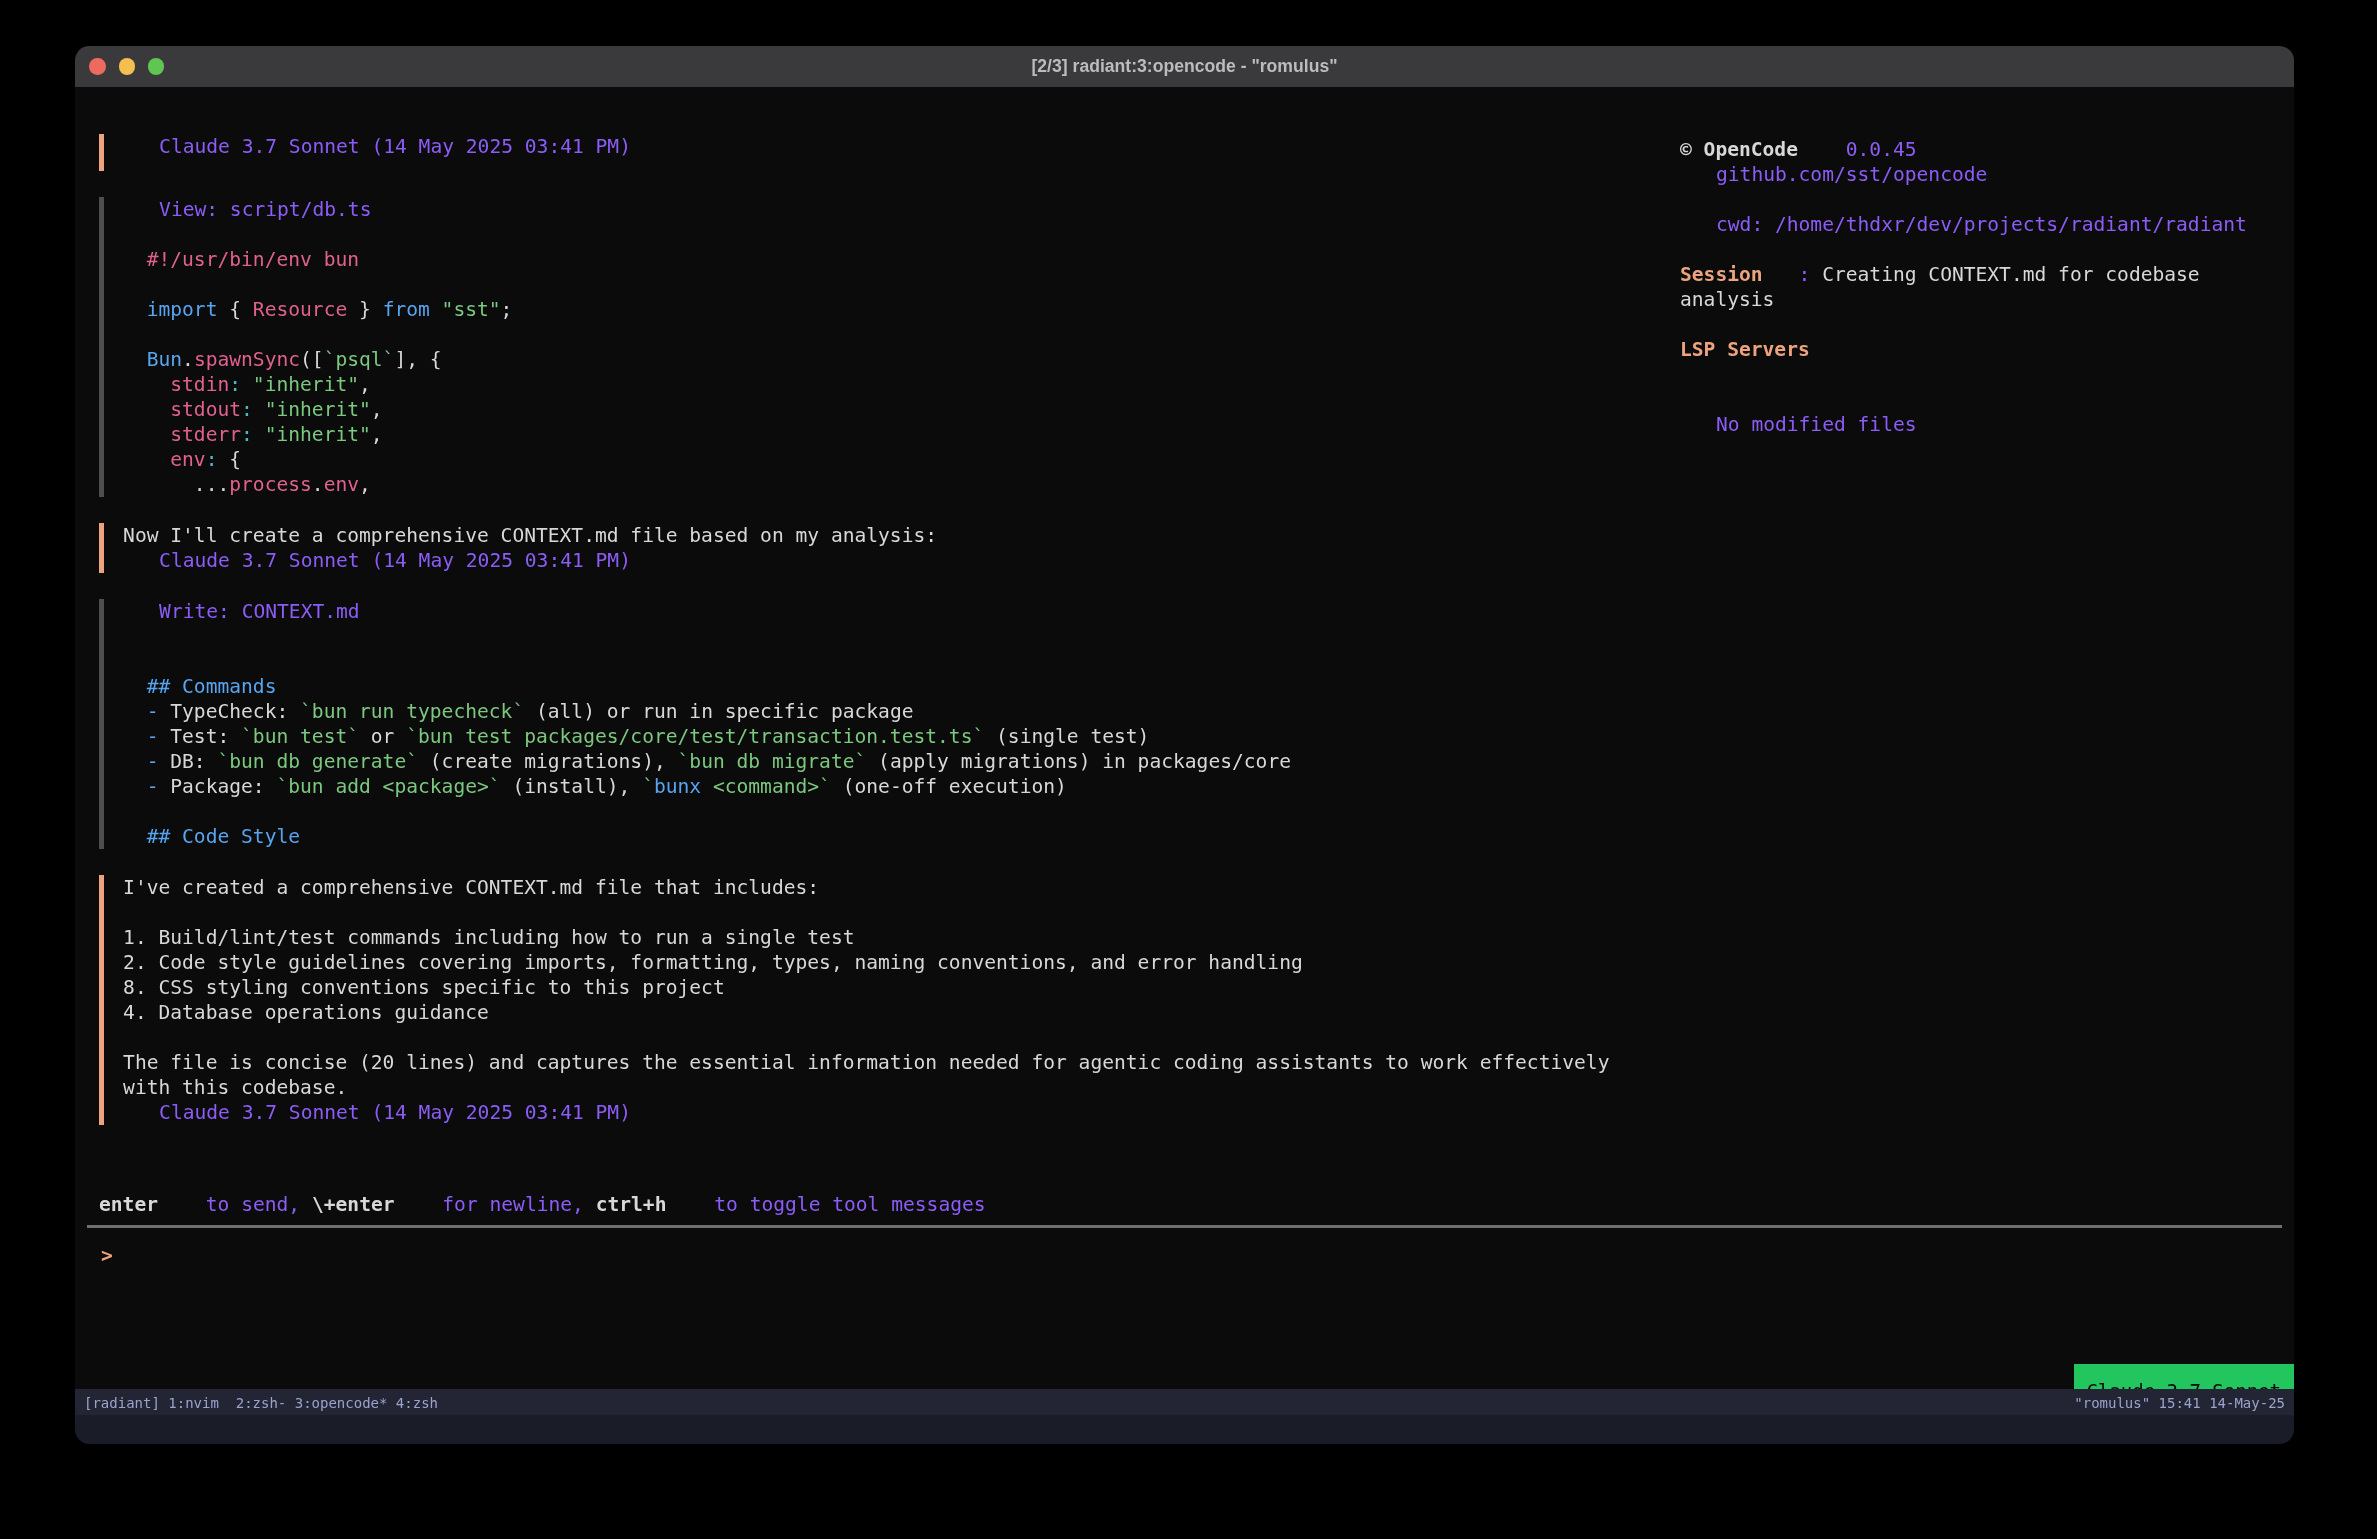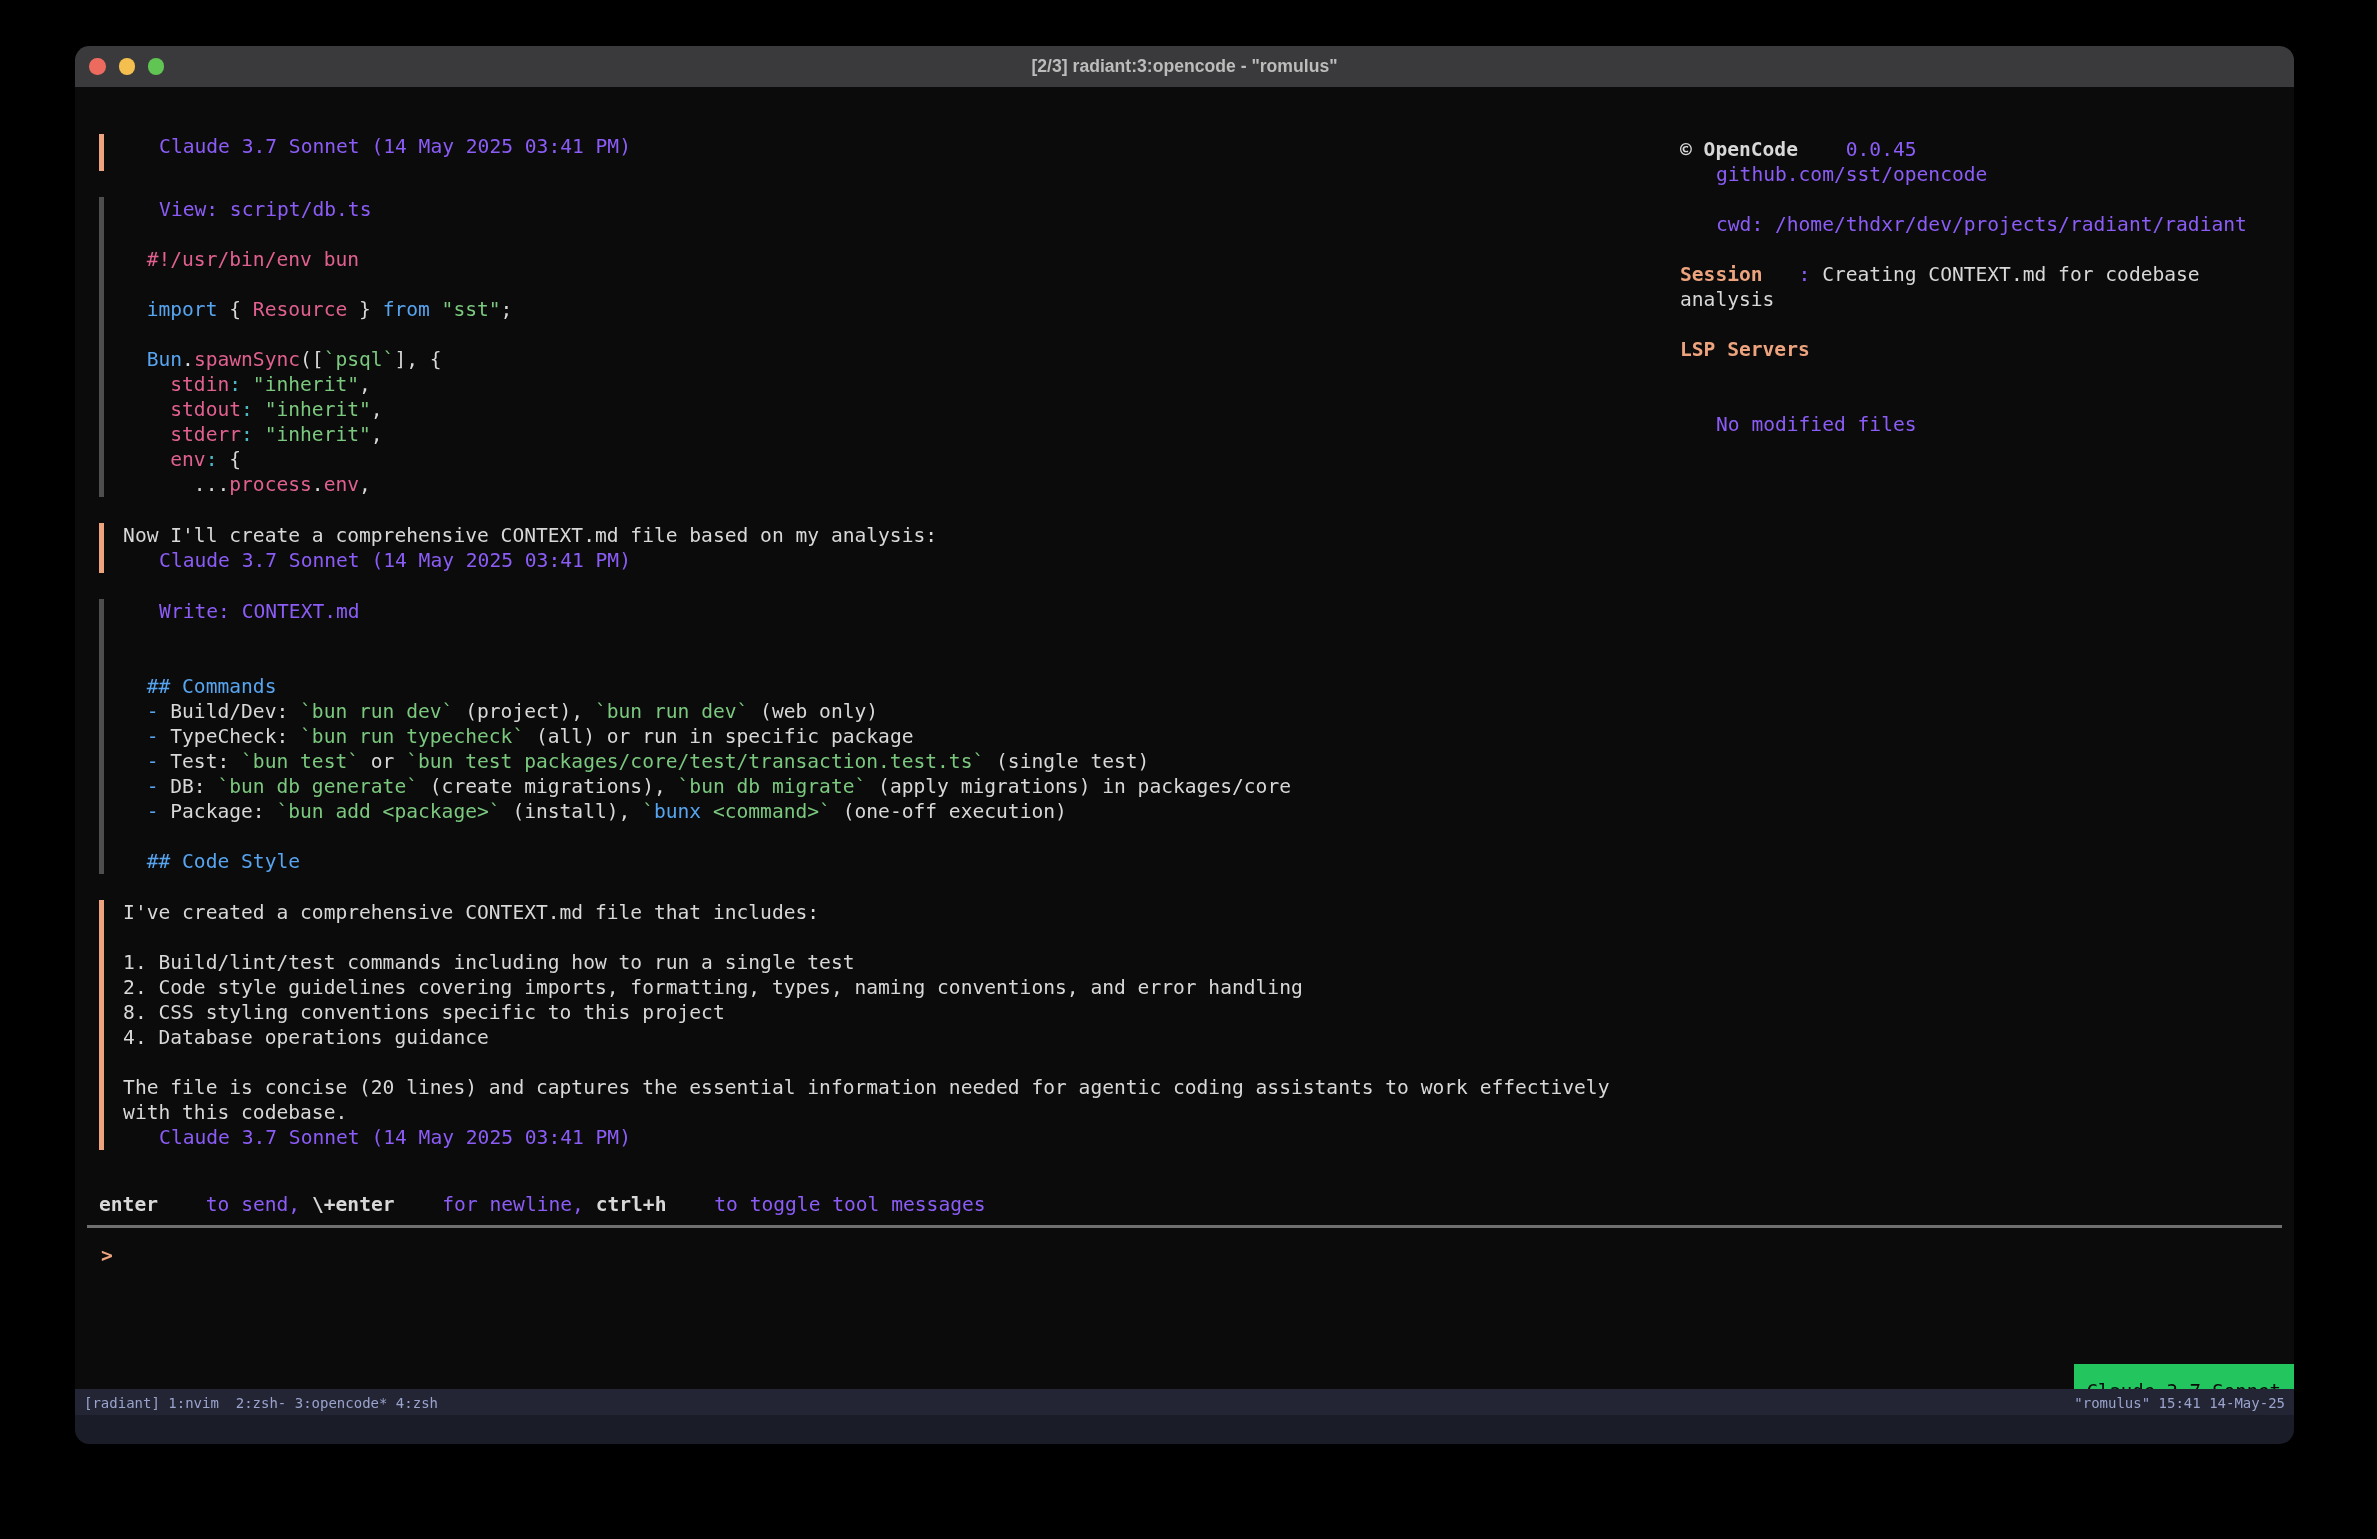--- a/index.html
+++ b/index.html
@@ -107,21 +107,20 @@
         </div>
         <div class="block assistant">
           <div class="line"><span class="seg fg">Now I'll create a comprehensive CONTEXT.md file based on my analysis:</span></div>
           <div class="line"><span class="seg dim">Claude 3.7 Sonnet (14 May 2025 03:41 PM)</span></div>
         </div>
         <div class="block tool">
           <div class="line"><span class="seg dim">Write: CONTEXT.md</span></div>
           <div class="line">&nbsp;</div>
           <div class="line">&nbsp;</div>
           <div class="line"><span class="seg fg">  </span><span class="seg blue">## Commands</span></div>
-          <div class="line"><span class="seg fg">  </span><span class="seg blue">-</span><span class="seg fg"> Build/Dev: </span><span class="seg green">`bun run dev`</span><span class="seg fg"> (project), </span><span class="seg green">`bun run dev`</span><span class="seg fg"> (web only)</span></div>
           <div class="line"><span class="seg fg">  </span><span class="seg blue">-</span><span class="seg fg"> TypeCheck: </span><span class="seg green">`bun run typecheck`</span><span class="seg fg"> (all) or run in specific package</span></div>
           <div class="line"><span class="seg fg">  </span><span class="seg blue">-</span><span class="seg fg"> Test: </span><span class="seg green">`bun test`</span><span class="seg fg"> or </span><span class="seg green">`bun test packages/core/test/transaction.test.ts`</span><span class="seg fg"> (single test)</span></div>
           <div class="line"><span class="seg fg">  </span><span class="seg blue">-</span><span class="seg fg"> DB: </span><span class="seg green">`bun db generate`</span><span class="seg fg"> (create migrations), </span><span class="seg green">`bun db migrate`</span><span class="seg fg"> (apply migrations) in packages/core</span></div>
           <div class="line"><span class="seg fg">  </span><span class="seg blue">-</span><span class="seg fg"> Package: </span><span class="seg green">`bun add &lt;package&gt;`</span><span class="seg fg"> (install), </span><span class="seg green">`</span><span class="seg blue">bunx</span><span class="seg green"> &lt;command&gt;`</span><span class="seg fg"> (one-off execution)</span></div>
           <div class="line">&nbsp;</div>
           <div class="line"><span class="seg fg">  </span><span class="seg blue">## Code Style</span></div>
         </div>
         <div class="block assistant">
           <div class="line"><span class="seg fg">I've created a comprehensive CONTEXT.md file that includes:</span></div>
           <div class="line">&nbsp;</div>

